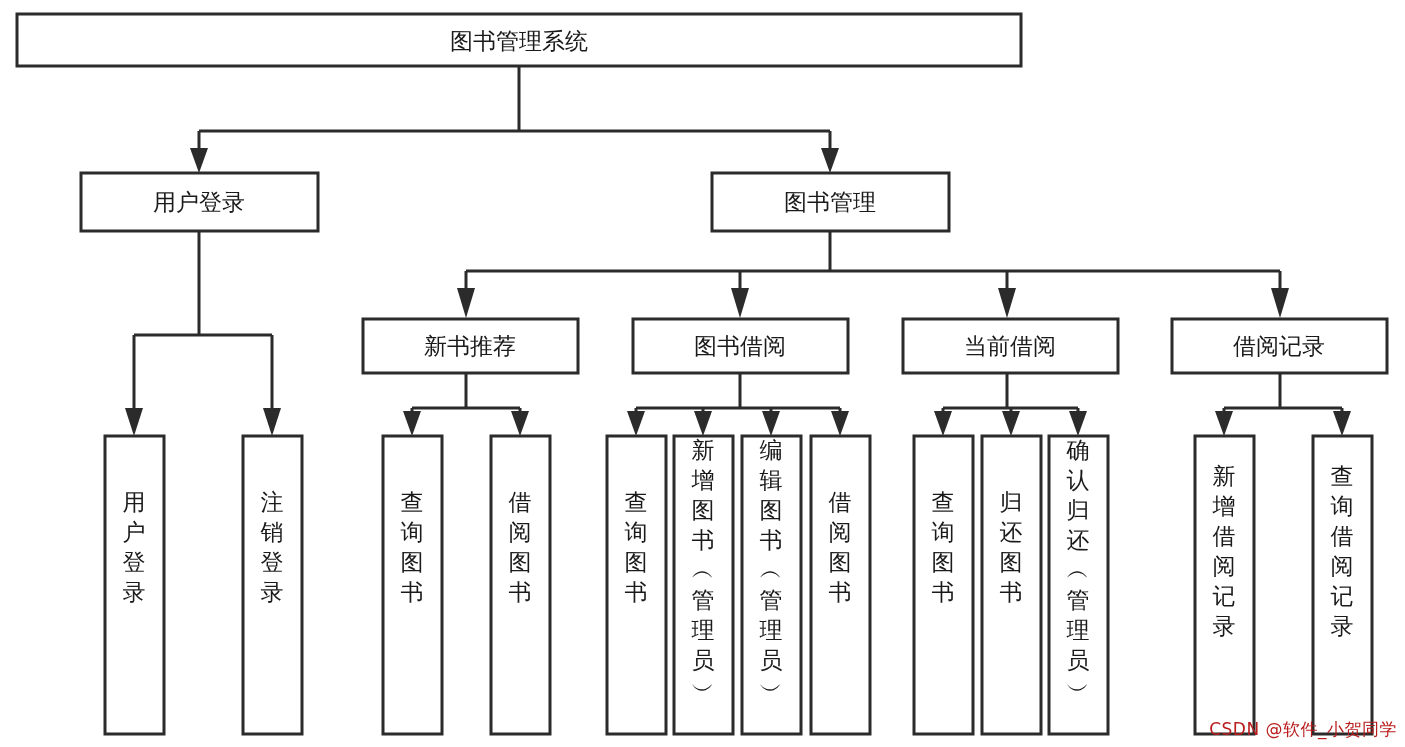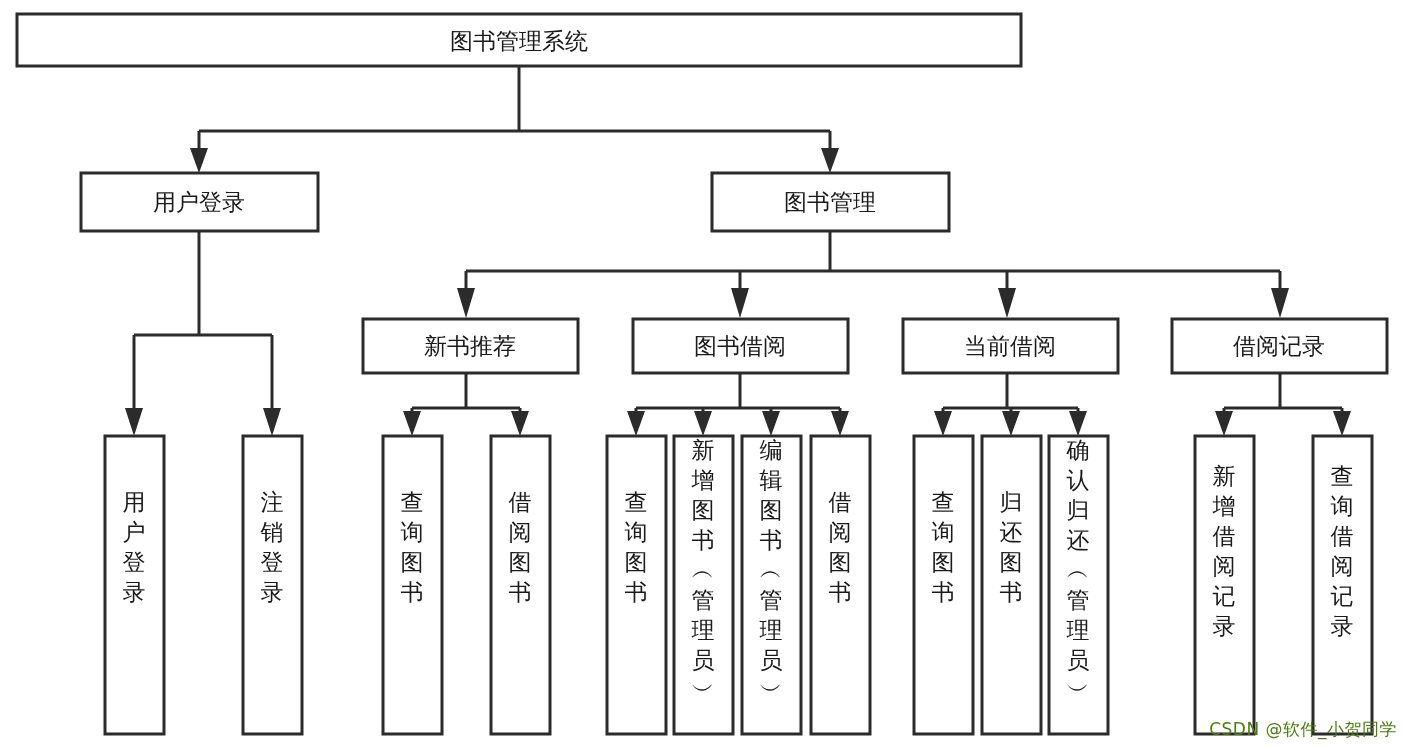--- a/index.html
+++ b/index.html
@@ -52,21 +52,21 @@
     font-family: "DejaVu Sans", "Liberation Sans", sans-serif;
     font-size: 23px;
     text-anchor: middle;
   }
   .watermark {
     position: absolute;
     right: 8px;
     bottom: 6px;
     font-family: "DejaVu Sans", "Liberation Sans", sans-serif;
     font-size: 17px;
-    color: #4d7c0f;
+    color: #b91c1c;
     letter-spacing: 0.5px;
     white-space: nowrap;
     pointer-events: none;
   }
 </style>
 </head>
 <body>
 
 <div id="diagram-root">
 

